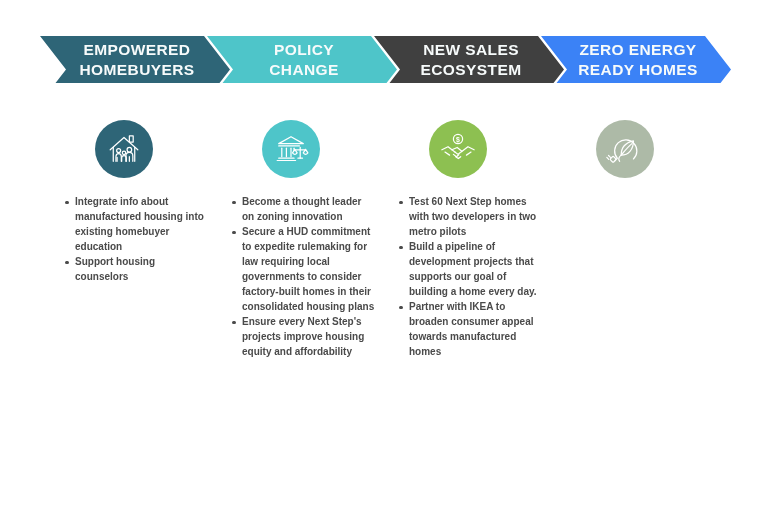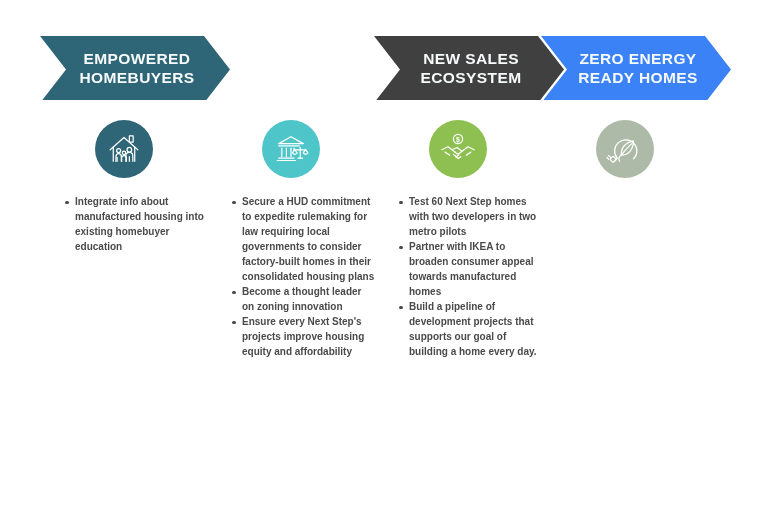--- a/index.html
+++ b/index.html
@@ -8,21 +8,21 @@
     background:#ffffff;
     font-family:"Liberation Sans","DejaVu Sans",sans-serif;
     position:relative;overflow:hidden;
   }
   .canvas{position:absolute;inset:0;}
   .column{position:absolute;top:36px;width:167px;height:470px;}
   .col-0{left:40px;} .col-1{left:207px;} .col-2{left:374px;} .col-3{left:541px;}
 
   .chevron{
     position:absolute;top:0;left:0;
-    width:190px;height:64px;
+    width:190px;height:47px;
     clip-path:polygon(0 0,164px 0,190px 33.5px,164px 67px,0 67px,26px 33.5px);
     display:flex;align-items:center;justify-content:center;
     text-align:center;
     padding:0 30px 0 34px;box-sizing:border-box;
   }
   .chevron .title{
     color:#f7fbfb;font-size:15.5px;font-weight:700;
     line-height:1.25;letter-spacing:.4px;
   }
   .icon-circle{
@@ -69,44 +69,48 @@
         <line x1="21" y1="41" x2="21" y2="46"></line>
         <circle cx="37" cy="31" r="3"></circle>
         <path d="M32.5,46 v-7 q0,-4.5 4.5,-4.5 q4.5,0 4.5,4.5 v7"></path>
         <line x1="37" y1="40" x2="37" y2="46"></line>
         <circle cx="30" cy="35" r="2.2"></circle>
         <path d="M27,46 v-4.5 q0,-3 3,-3 q3,0 3,3 V46"></path>
       </svg>
     </div>
     <ul class="bullets">
       <li>Integrate info about manufactured housing into existing homebuyer education</li>
+      <li>Support housing counselors</li>
     </ul>
   </div>
 
   <div class="column col-1">
+    <div class="chevron" style="background-color: rgb(78, 197, 201);">
+      <div class="title">POLICY CHANGE</div>
+    </div>
     <div class="icon-circle" style="background-color: rgb(78, 197, 201);">
       <svg viewBox="0 0 60 60" aria-hidden="true">
         <polygon points="14,23 30,14 46,23"></polygon>
         <line x1="14" y1="26" x2="41" y2="26"></line>
         <line x1="18" y1="29" x2="18" y2="40"></line>
         <line x1="24" y1="29" x2="24" y2="40"></line>
         <line x1="30" y1="29" x2="30" y2="40"></line>
         <line x1="34" y1="29" x2="34" y2="32"></line>
         <line x1="14" y1="42" x2="34" y2="42"></line>
         <line x1="12" y1="45" x2="36" y2="45"></line>
         <line x1="42" y1="28" x2="42" y2="42"></line>
         <line x1="35" y1="31" x2="49" y2="31"></line>
         <path d="M32,35 q3,4 6,0 l-3,-4.5 z"></path>
         <path d="M46,35 q3,4 6,0 l-3,-4.5 z"></path>
         <line x1="39" y1="42" x2="45" y2="42"></line>
       </svg>
     </div>
     <ul class="bullets">
+      <li>Become a thought leader on zoning innovation</li>
       <li>Secure a HUD commitment to expedite rulemaking for law requiring local governments to consider factory-built homes in their consolidated housing plans</li>
-      <li>Become a thought leader on zoning innovation</li>
       <li>Ensure every Next Step's projects improve housing equity and affordability</li>
     </ul>
   </div>
 
   <div class="column col-2">
     <div class="chevron" style="background-color: #404040;">
       <div class="title">NEW SALES ECOSYSTEM</div>
     </div>
     <div class="icon-circle" style="background-color: rgb(141, 192, 81);">
       <svg viewBox="0 0 60 60" aria-hidden="true">
@@ -117,22 +121,22 @@
         <path d="M22,31 l7,-3 6,5"></path>
         <path d="M26,34 l4,3 3,-2.5"></path>
         <path d="M24,37 l4,3 3,-2.5"></path>
         <path d="M27,40 l3.5,2.5 3,-2.5"></path>
         <path d="M13,34 l6,4"></path>
         <path d="M47,34 l-6,4"></path>
       </svg>
     </div>
     <ul class="bullets">
       <li>Test 60 Next Step homes with two developers in two metro pilots</li>
+      <li>Build a pipeline of development projects that supports our goal of building a home every day.</li>
       <li>Partner with IKEA to broaden consumer appeal towards manufactured homes</li>
-      <li>Build a pipeline of development projects that supports our goal of building a home every day.</li>
     </ul>
   </div>
 
   <div class="column col-3">
     <div class="chevron" style="background-color: #3b82f6;">
       <div class="title">ZERO ENERGY READY HOMES</div>
     </div>
     <div class="icon-circle" style="background-color: rgb(173, 186, 167);">
       <svg viewBox="0 0 60 60" aria-hidden="true">
         <path d="M20,42 a14.5,14.5 0 1 1 21,1 M20,42 l-3,3"></path>

